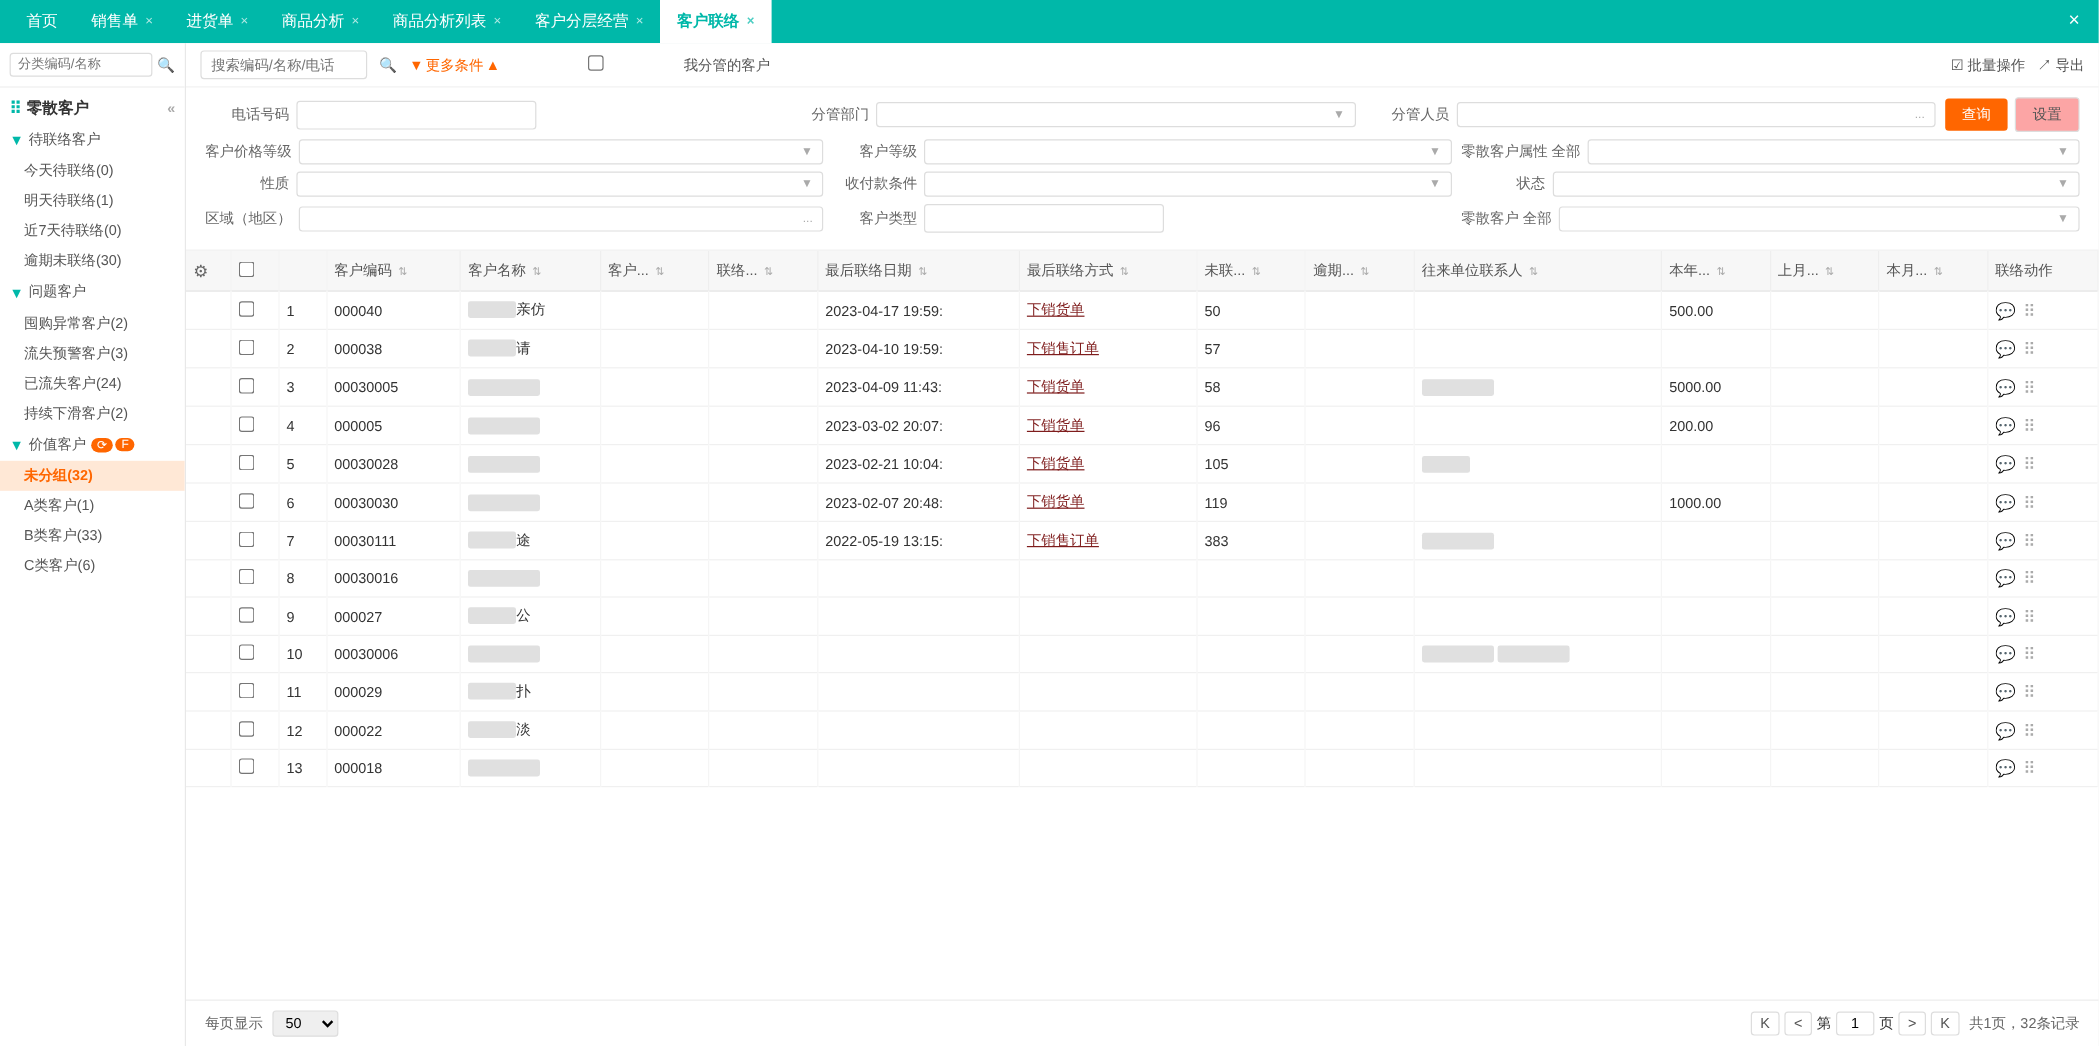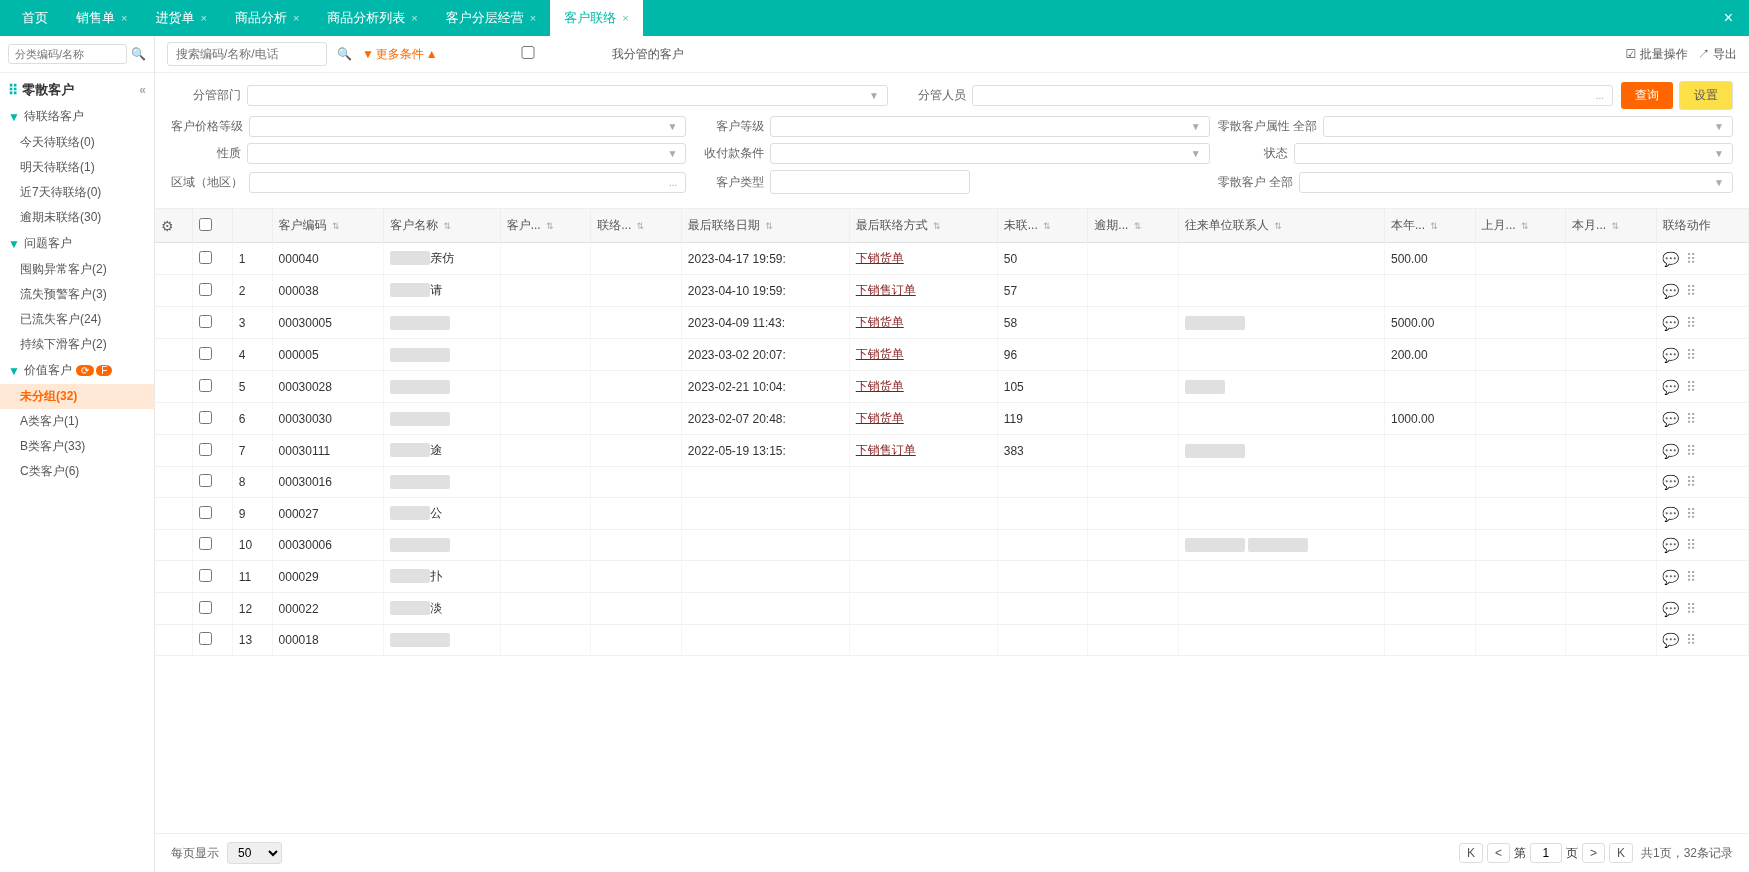--- a/index.html
+++ b/index.html
@@ -19,21 +19,21 @@
       height: 36px;
       display: flex;
       align-items: center;
       cursor: pointer;
       font-size: 13px;
       position: relative;
     }
     .top-nav .nav-item.active {
       background: #fff;
       color: #00b8a9;
-      font-weight: normal;
+      font-weight: bold;
     }
     .top-nav .nav-item .close-x {
       margin-left: 6px;
       font-size: 11px;
       opacity: 0.7;
     }
     .top-nav .nav-spacer { flex: 1; }
     .top-nav .nav-close {
       color: #fff;
       cursor: pointer;
@@ -131,21 +131,21 @@
       display: flex;
       align-items: center;
       gap: 10px;
       border-bottom: 1px solid #eee;
     }
     .filter-bar input {
       border: 1px solid #ddd;
       border-radius: 3px;
       padding: 4px 8px;
       font-size: 12px;
-      width: 160px;
+      width: 139px;
       outline: none;
     }
     .filter-bar .search-icon { color: #aaa; cursor: pointer; }
     .filter-bar .more-filters {
       color: #ff6600;
       cursor: pointer;
       display: flex;
       align-items: center;
       gap: 2px;
     }
@@ -217,21 +217,21 @@
     .btn-query {
       background: #ff6600;
       color: #fff;
       border: none;
       border-radius: 3px;
       padding: 5px 14px;
       cursor: pointer;
       font-size: 12px;
     }
     .btn-reset {
-      background: #fde047;
+      background: #fca5a5;
       color: #555;
       border: 1px solid #ddd;
       border-radius: 3px;
       padding: 5px 14px;
       cursor: pointer;
       font-size: 12px;
     }
 
     
     .table-area {
@@ -475,20 +475,24 @@
       <span class="export-btn">
         <span>↗</span>
         <span>导出</span>
       </span>
     </div>
 
     <div class="advanced-filter">
 
       <div class="filter-row">
         <div class="filter-field">
+          <label>电话号码</label>
+          <input type="text" class="field-input" style="max-width: 200px;">
+        </div>
+        <div class="filter-field">
           <label>分管部门</label>
           <div class="field-select">
             <span></span>
             <span class="arrow-down">▼</span>
           </div>
         </div>
         <div class="filter-field">
           <label>分管人员</label>
           <div class="field-select">
             <span></span>

